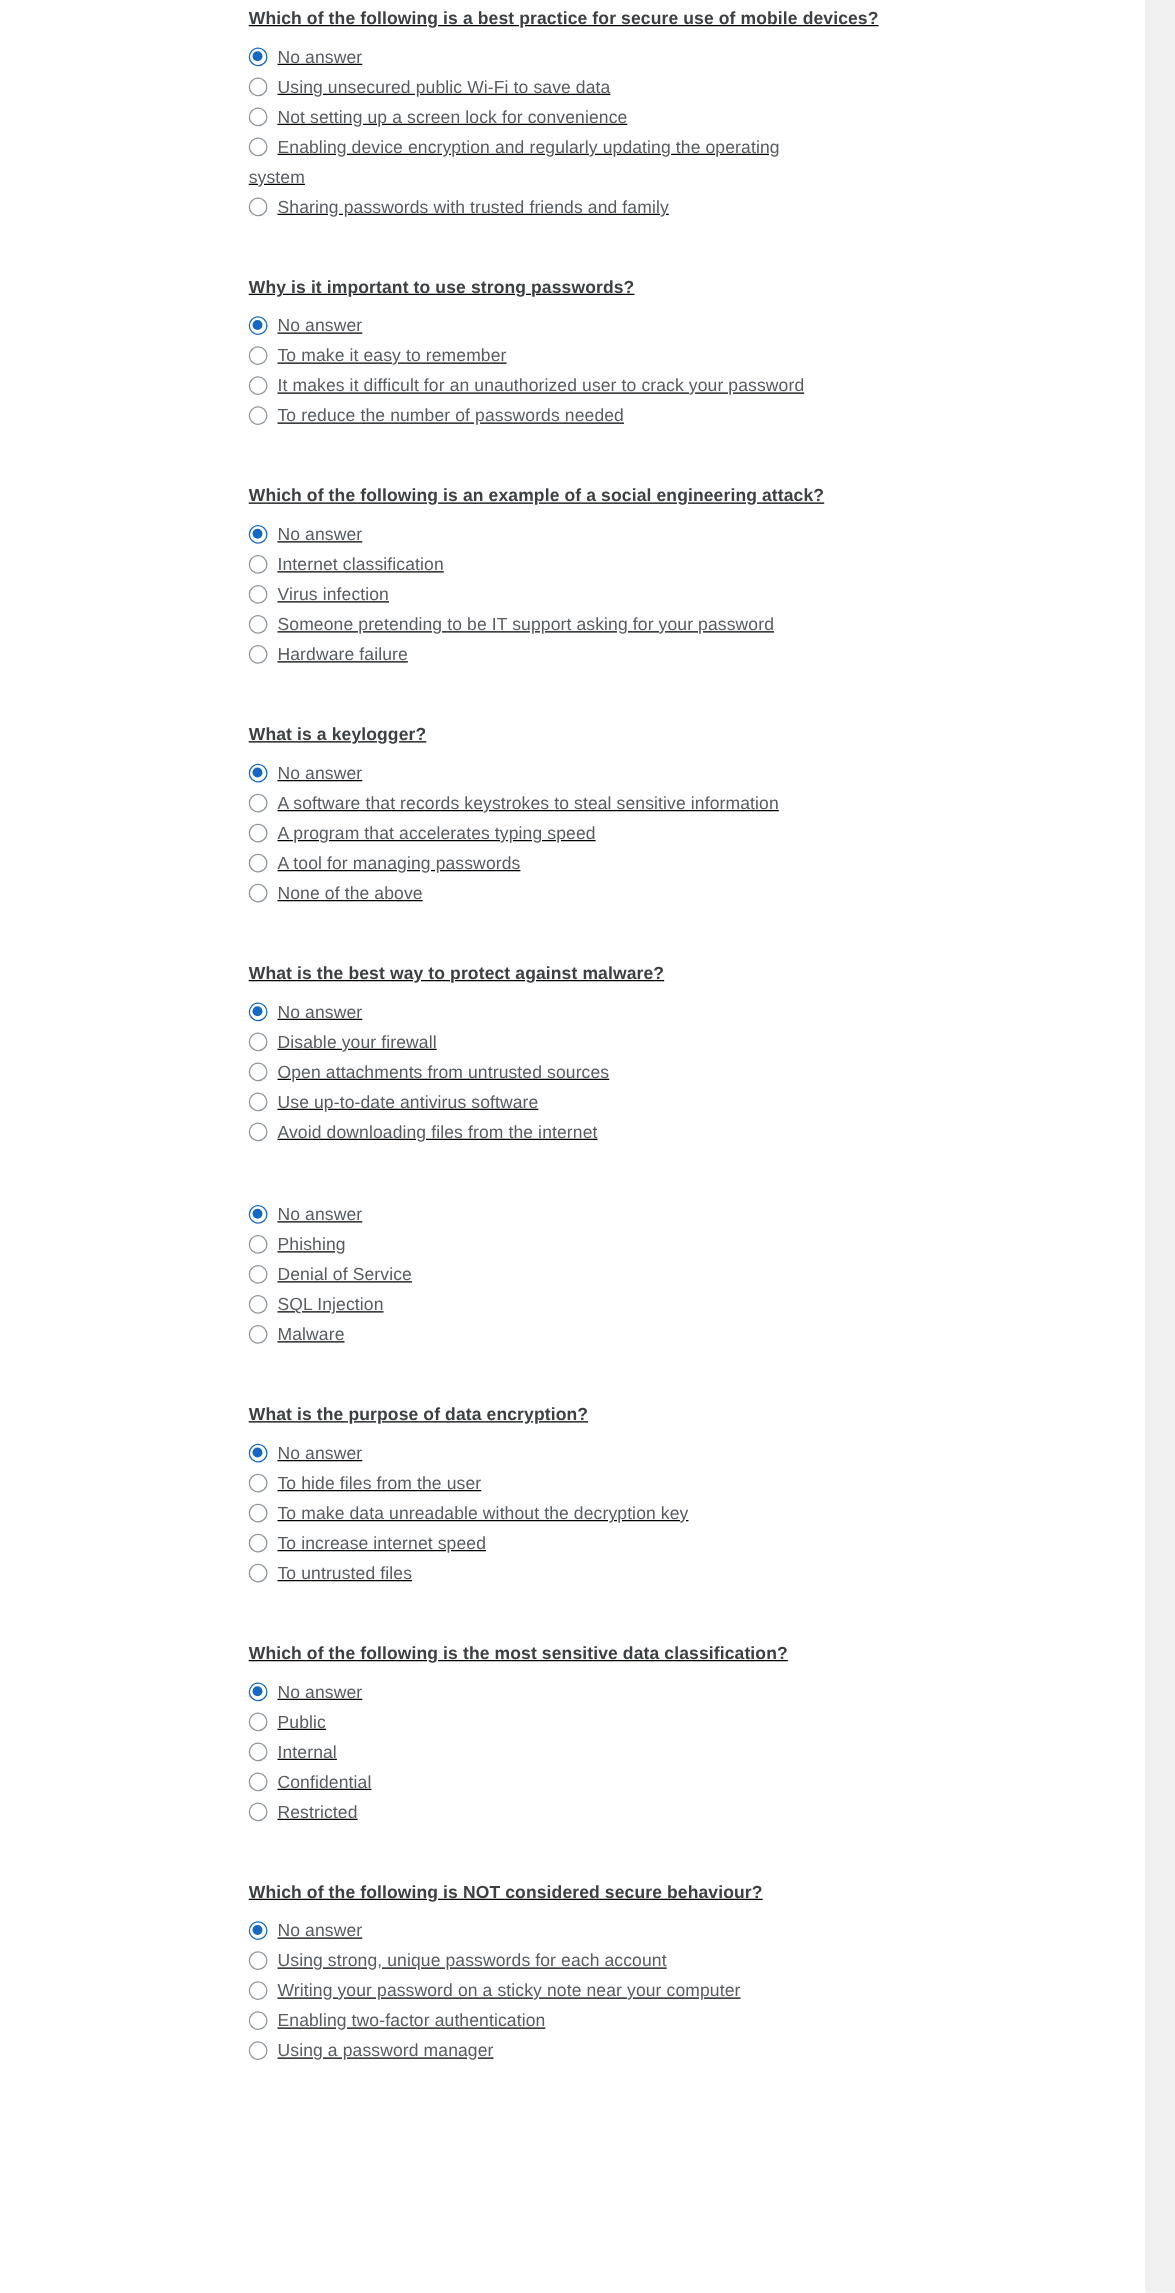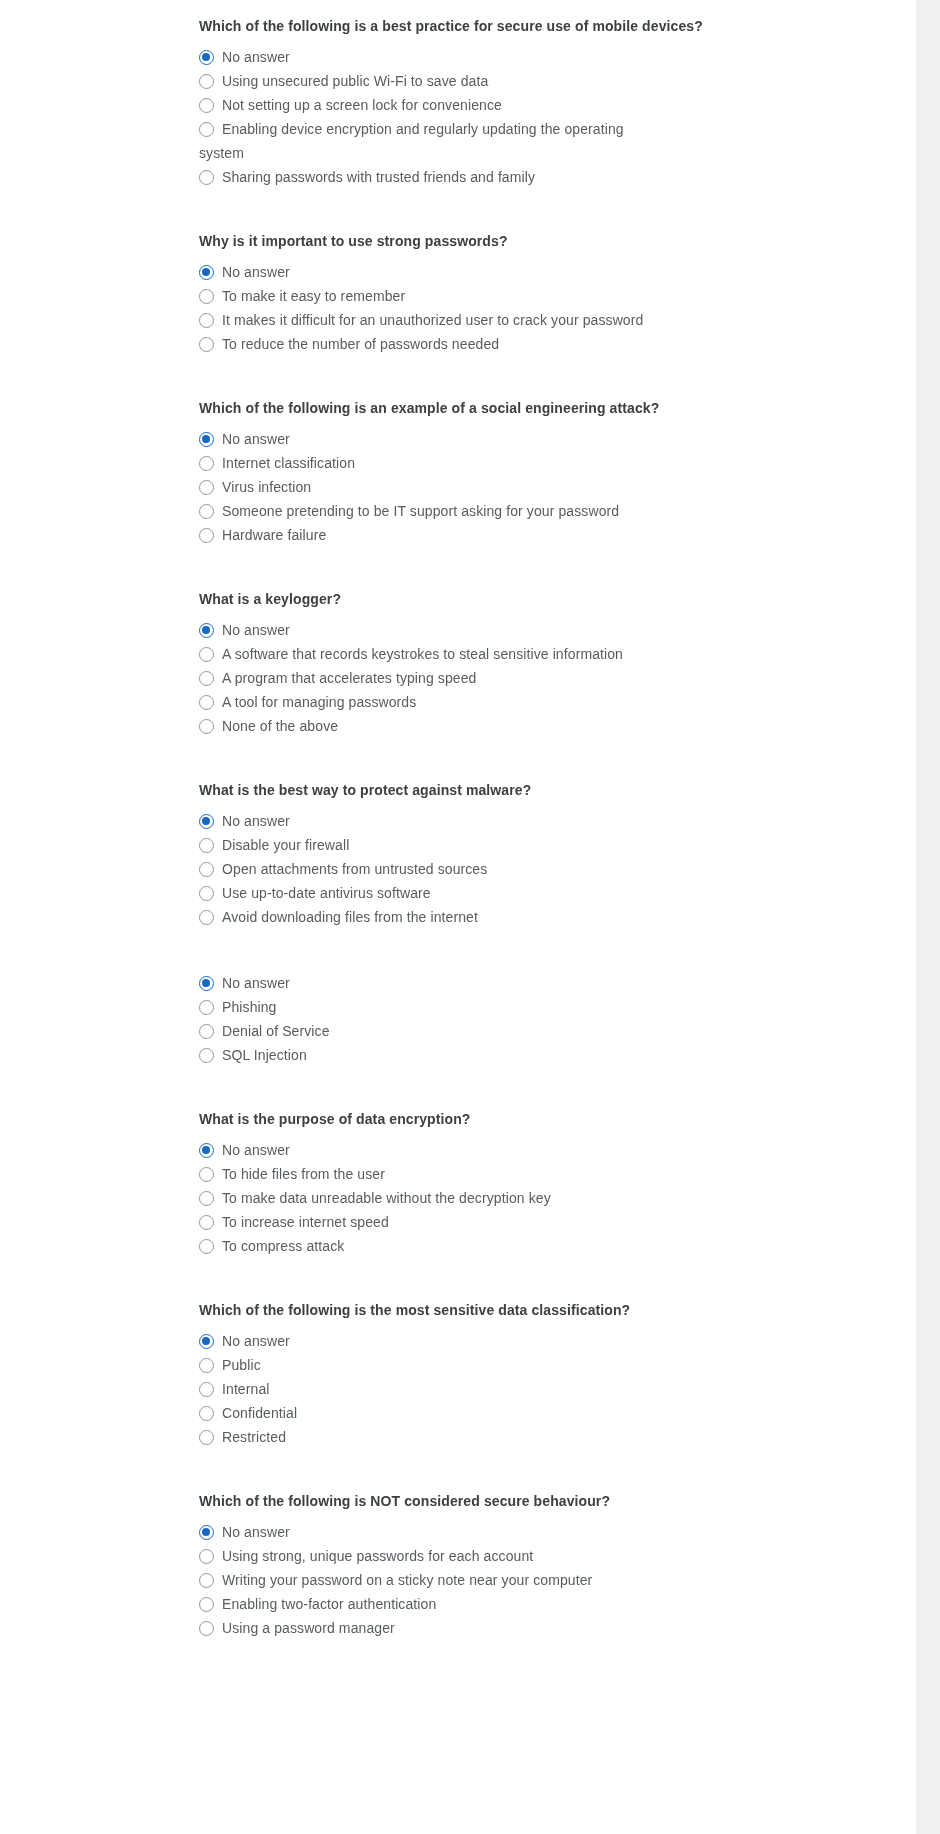--- a/index.html
+++ b/index.html
@@ -4,21 +4,21 @@
 <style>
   html, body { margin:0; padding:0; }
   body {
     width:940px; height:1834px;
     background:#ffffff;
     font-family:"Liberation Sans", sans-serif;
     overflow:hidden;
     position:relative;
   }
   .content {
-    position:absolute; left:199px; top:16px; width:515px;
+    position:absolute; left:199px; top:4px; width:515px;text-decoration:underline;
   }
   .question-block { margin:0 0 42px 0; }
   .question-title {
     font-size:14px; font-weight:bold; color:#3c4043;
     line-height:21px; margin:0 0 8px 0; max-width:515px;
     letter-spacing:0.1px;
   }
   .options { max-width:445px; }
   .option {
     display:block; font-size:14px; line-height:24px;
@@ -121,35 +121,36 @@
   <div class="question-block">
     <div class="options">
   <label class="option"><span class="radio checked"></span><span class="option-text">No answer</span></label>
 
   <label class="option"><span class="radio"></span><span class="option-text">Phishing</span></label>
 
   <label class="option"><span class="radio"></span><span class="option-text">Denial of Service</span></label>
 
   <label class="option"><span class="radio"></span><span class="option-text">SQL Injection</span></label>
 
+  <label class="option"><span class="radio"></span><span class="option-text">Malware</span></label>
 </div>
   </div>
 
   <div class="question-block">
     <div class="question-title">What is the purpose of data encryption?</div>
     <div class="options">
   <label class="option"><span class="radio checked"></span><span class="option-text">No answer</span></label>
 
   <label class="option"><span class="radio"></span><span class="option-text">To hide files from the user</span></label>
 
   <label class="option"><span class="radio"></span><span class="option-text">To make data unreadable without the decryption key</span></label>
 
   <label class="option"><span class="radio"></span><span class="option-text">To increase internet speed</span></label>
 
-  <label class="option"><span class="radio"></span><span class="option-text">To compress attack</span></label>
+  <label class="option"><span class="radio"></span><span class="option-text">To untrusted files</span></label>
 </div>
   </div>
 
   <div class="question-block">
     <div class="question-title">Which of the following is the most sensitive data classification?</div>
     <div class="options">
   <label class="option"><span class="radio checked"></span><span class="option-text">No answer</span></label>
 
   <label class="option"><span class="radio"></span><span class="option-text">Public</span></label>
 

